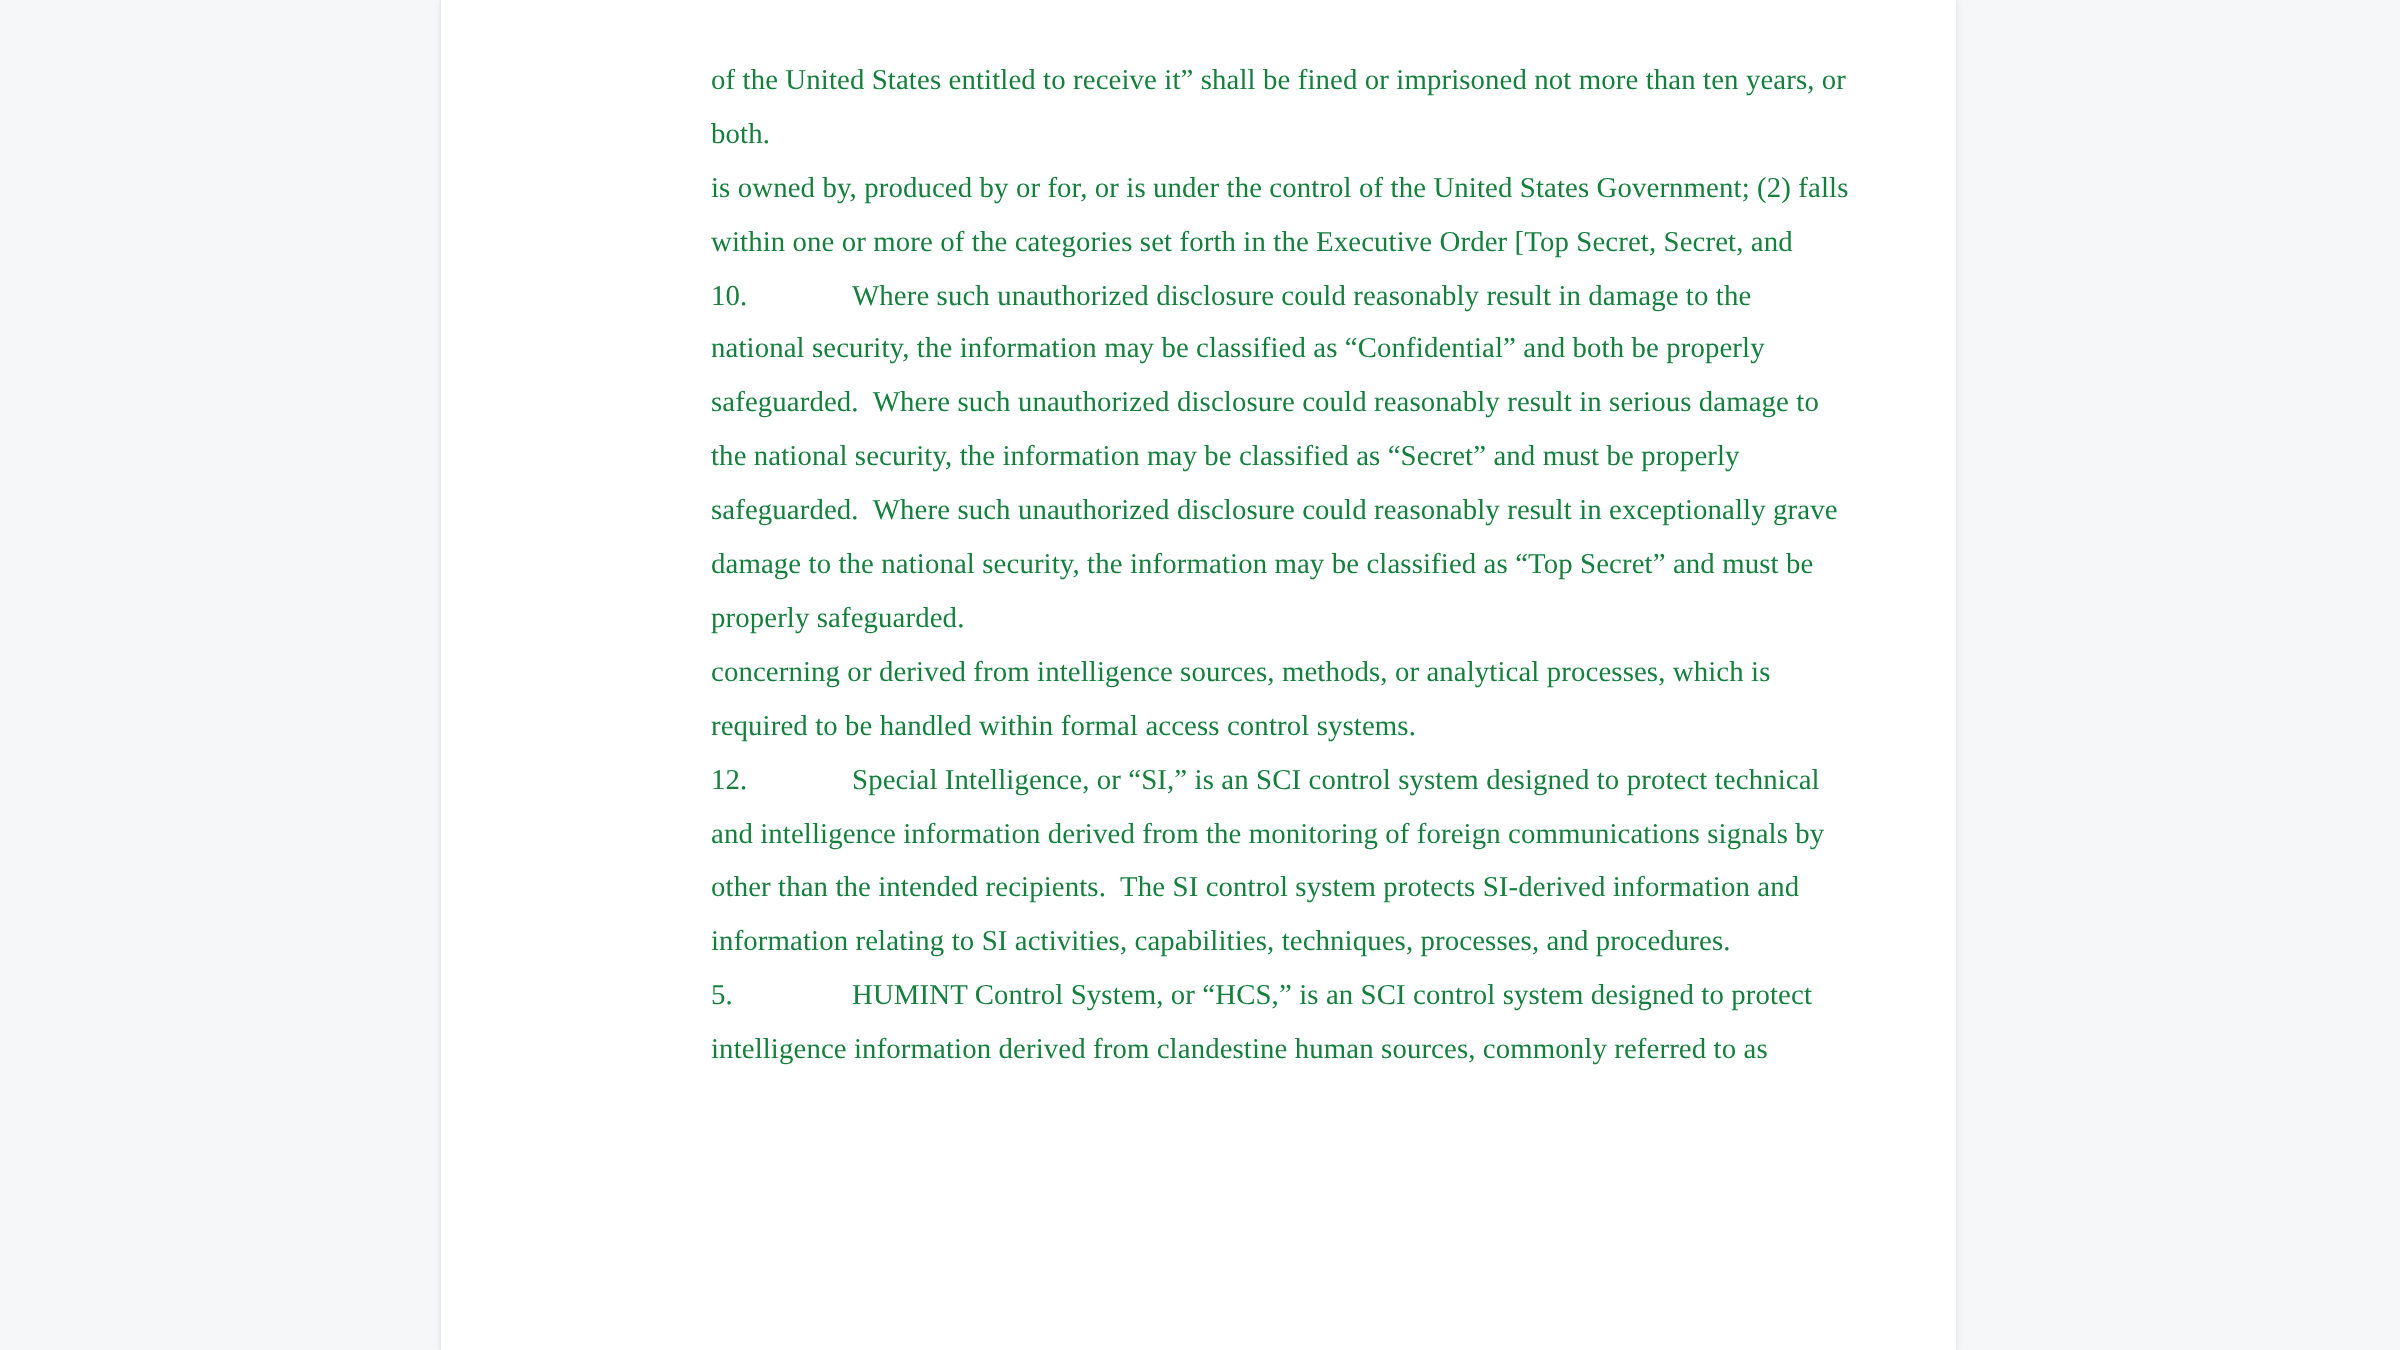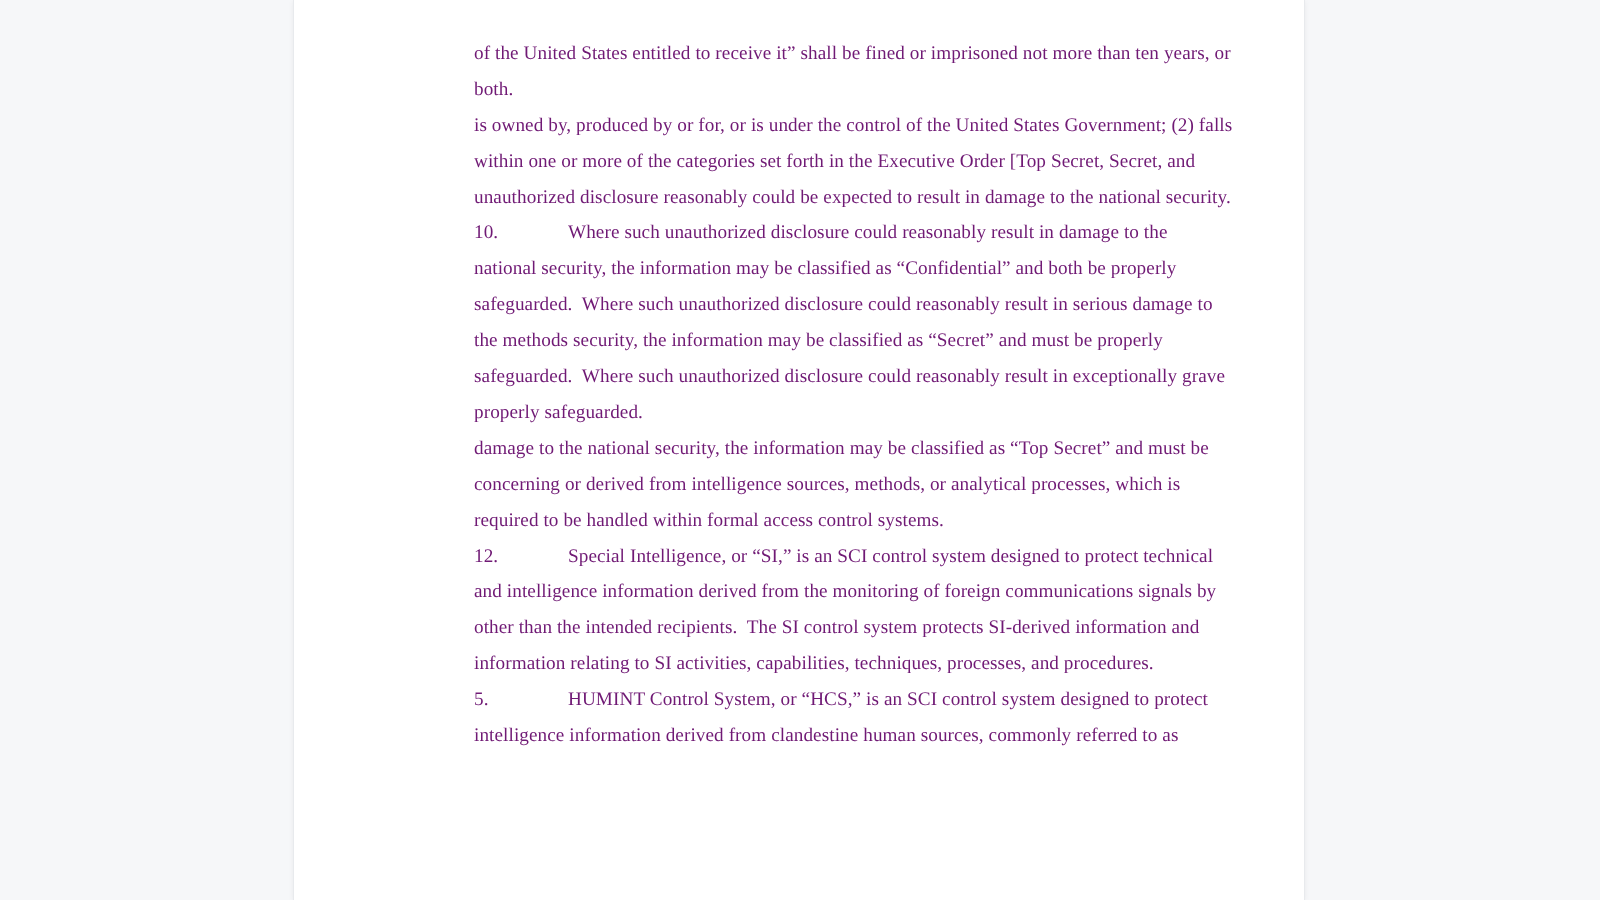--- a/index.html
+++ b/index.html
@@ -32,21 +32,21 @@
   }
   #page-body {
     position: absolute;
     left: 180px;
     top: 0px;
     width: 612px;
   }
   .doc-line {
     font-size: 19.2px;
     line-height: 35.9px;
-    color: #701a75;
+    color: #15803d;
     letter-spacing: 0.08px;
     white-space: pre;
     font-weight: 400;
     -webkit-font-smoothing: antialiased;
     text-rendering: geometricPrecision;
   }
   .para-first {
     
   }
   .num {
@@ -69,29 +69,28 @@
   <div id="page">
     <div id="page-body">
 
       <div class="spacer-line"></div>
 
       <div class="doc-line">of the United States entitled to receive it” shall be fined or imprisoned not more than ten years, or</div>
       <div class="doc-line">both.</div>
 
       <div class="doc-line">is owned by, produced by or for, or is under the control of the United States Government; (2) falls</div>
       <div class="doc-line">within one or more of the categories set forth in the Executive Order [Top Secret, Secret, and</div>
-      <div class="doc-line">unauthorized disclosure reasonably could be expected to result in damage to the national security.</div>
 
       <div class="doc-line para-first"><span class="indent-num">10.</span><span class="num"></span><span>Where such unauthorized disclosure could reasonably result in damage to the</span></div>
       <div class="doc-line">national security, the information may be classified as “Confidential” and both be properly</div>
       <div class="doc-line">safeguarded.  Where such unauthorized disclosure could reasonably result in serious damage to</div>
-      <div class="doc-line">the methods security, the information may be classified as “Secret” and must be properly</div>
+      <div class="doc-line">the national security, the information may be classified as “Secret” and must be properly</div>
       <div class="doc-line">safeguarded.  Where such unauthorized disclosure could reasonably result in exceptionally grave</div>
+      <div class="doc-line">damage to the national security, the information may be classified as “Top Secret” and must be</div>
       <div class="doc-line">properly safeguarded.</div>
-      <div class="doc-line">damage to the national security, the information may be classified as “Top Secret” and must be</div>
 
       <div class="doc-line">concerning or derived from intelligence sources, methods, or analytical processes, which is</div>
       <div class="doc-line">required to be handled within formal access control systems.</div>
 
       <div class="doc-line para-first"><span class="indent-num">12.</span><span class="num"></span><span>Special Intelligence, or “SI,” is an SCI control system designed to protect technical</span></div>
       <div class="doc-line">and intelligence information derived from the monitoring of foreign communications signals by</div>
       <div class="doc-line">other than the intended recipients.  The SI control system protects SI-derived information and</div>
       <div class="doc-line">information relating to SI activities, capabilities, techniques, processes, and procedures.</div>
 
       <div class="doc-line para-first"><span class="indent-num">5.</span><span class="num"></span><span>HUMINT Control System, or “HCS,” is an SCI control system designed to protect</span></div>

